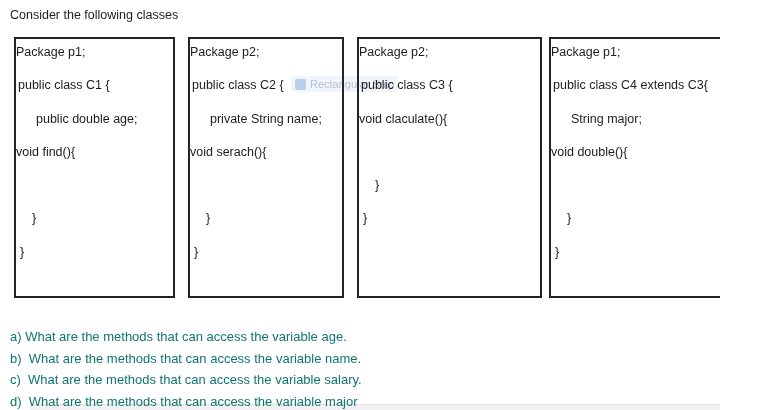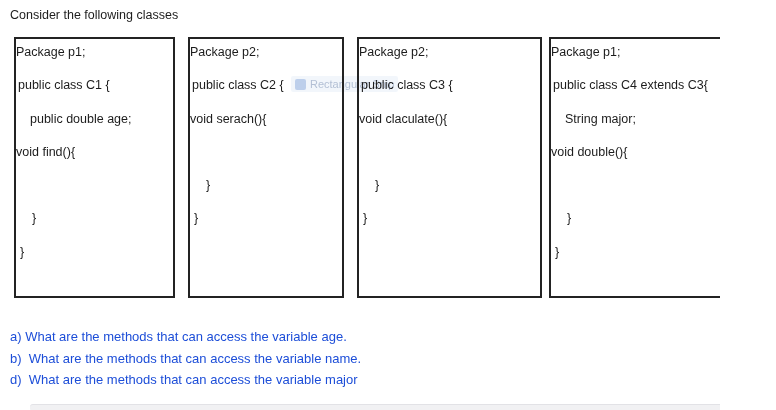--- a/index.html
+++ b/index.html
@@ -64,36 +64,36 @@
   .code-line {
     height: 33.3px;
     font-size: 12.5px;
     line-height: 16px;
     color: #1c1c1c;
     white-space: pre;
     overflow: visible;
   }
   .code-line.i0 { }
   .code-line.i1 { padding-left: 2px; }
-  .code-line.i2 { padding-left: 14px; }
+  .code-line.i2 { padding-left: 20px; }
   .code-line.i3 { padding-left: 0; }
   .code-line.i4 { padding-left: 6px; }
   .code-line.i5 { padding-left: 16px; }
   .code-line.i6 { padding-left: 4px; }
   .questions {
     position: absolute;
     left: 10px;
     top: 326px;
     z-index: 2;
   }
   .question {
     font-size: 13px;
     line-height: 21.5px;
     height: 21.5px;
-    color: #1d4ed8;
+    color: #0f766e;
     white-space: pre;
   }
   .hscroll {
     position: absolute;
     left: 30px;
     top: 404px;
     width: 746px;
     height: 6px;
     background: #f1f1f3;
     border-top: 1px solid #e2e2e6;
@@ -118,20 +118,21 @@
         <div class="code-line i1">public class C1 {</div>
         <div class="code-line i2">public double age;</div>
         <div class="code-line i3">void find(){</div>
         <div class="code-line i4"></div>
         <div class="code-line i5">}</div>
         <div class="code-line i6">}</div>
       </div>
       <div class="codebox b2">
         <div class="code-line i0">Package p2;</div>
         <div class="code-line i1">public class C2 {</div>
+        <div class="code-line i2">private String name;</div>
         <div class="code-line i3">void serach(){</div>
         <div class="code-line i4"></div>
         <div class="code-line i5">}</div>
         <div class="code-line i6">}</div>
       </div>
       <div class="codebox b3">
         <div class="code-line i0">Package p2;</div>
         <div class="code-line i1">public class C3 {</div>
         <div class="code-line i3">void claculate(){</div>
         <div class="code-line i4"></div>
@@ -145,18 +146,19 @@
         <div class="code-line i3">void double(){</div>
         <div class="code-line i4"></div>
         <div class="code-line i5">}</div>
         <div class="code-line i6">}</div>
       </div>
     </div>
 
   <div id="questions-root" class="questions">
       <div class="question">a) What are the methods that can access the variable age.</div>
       <div class="question">b)  What are the methods that can access the variable name.</div>
+      <div class="question">c)  What are the methods that can access the variable salary.</div>
       <div class="question">d)  What are the methods that can access the variable major</div>
     </div>
 
   <div class="hscroll"></div>
 
 </div>
 
 </body></html>

